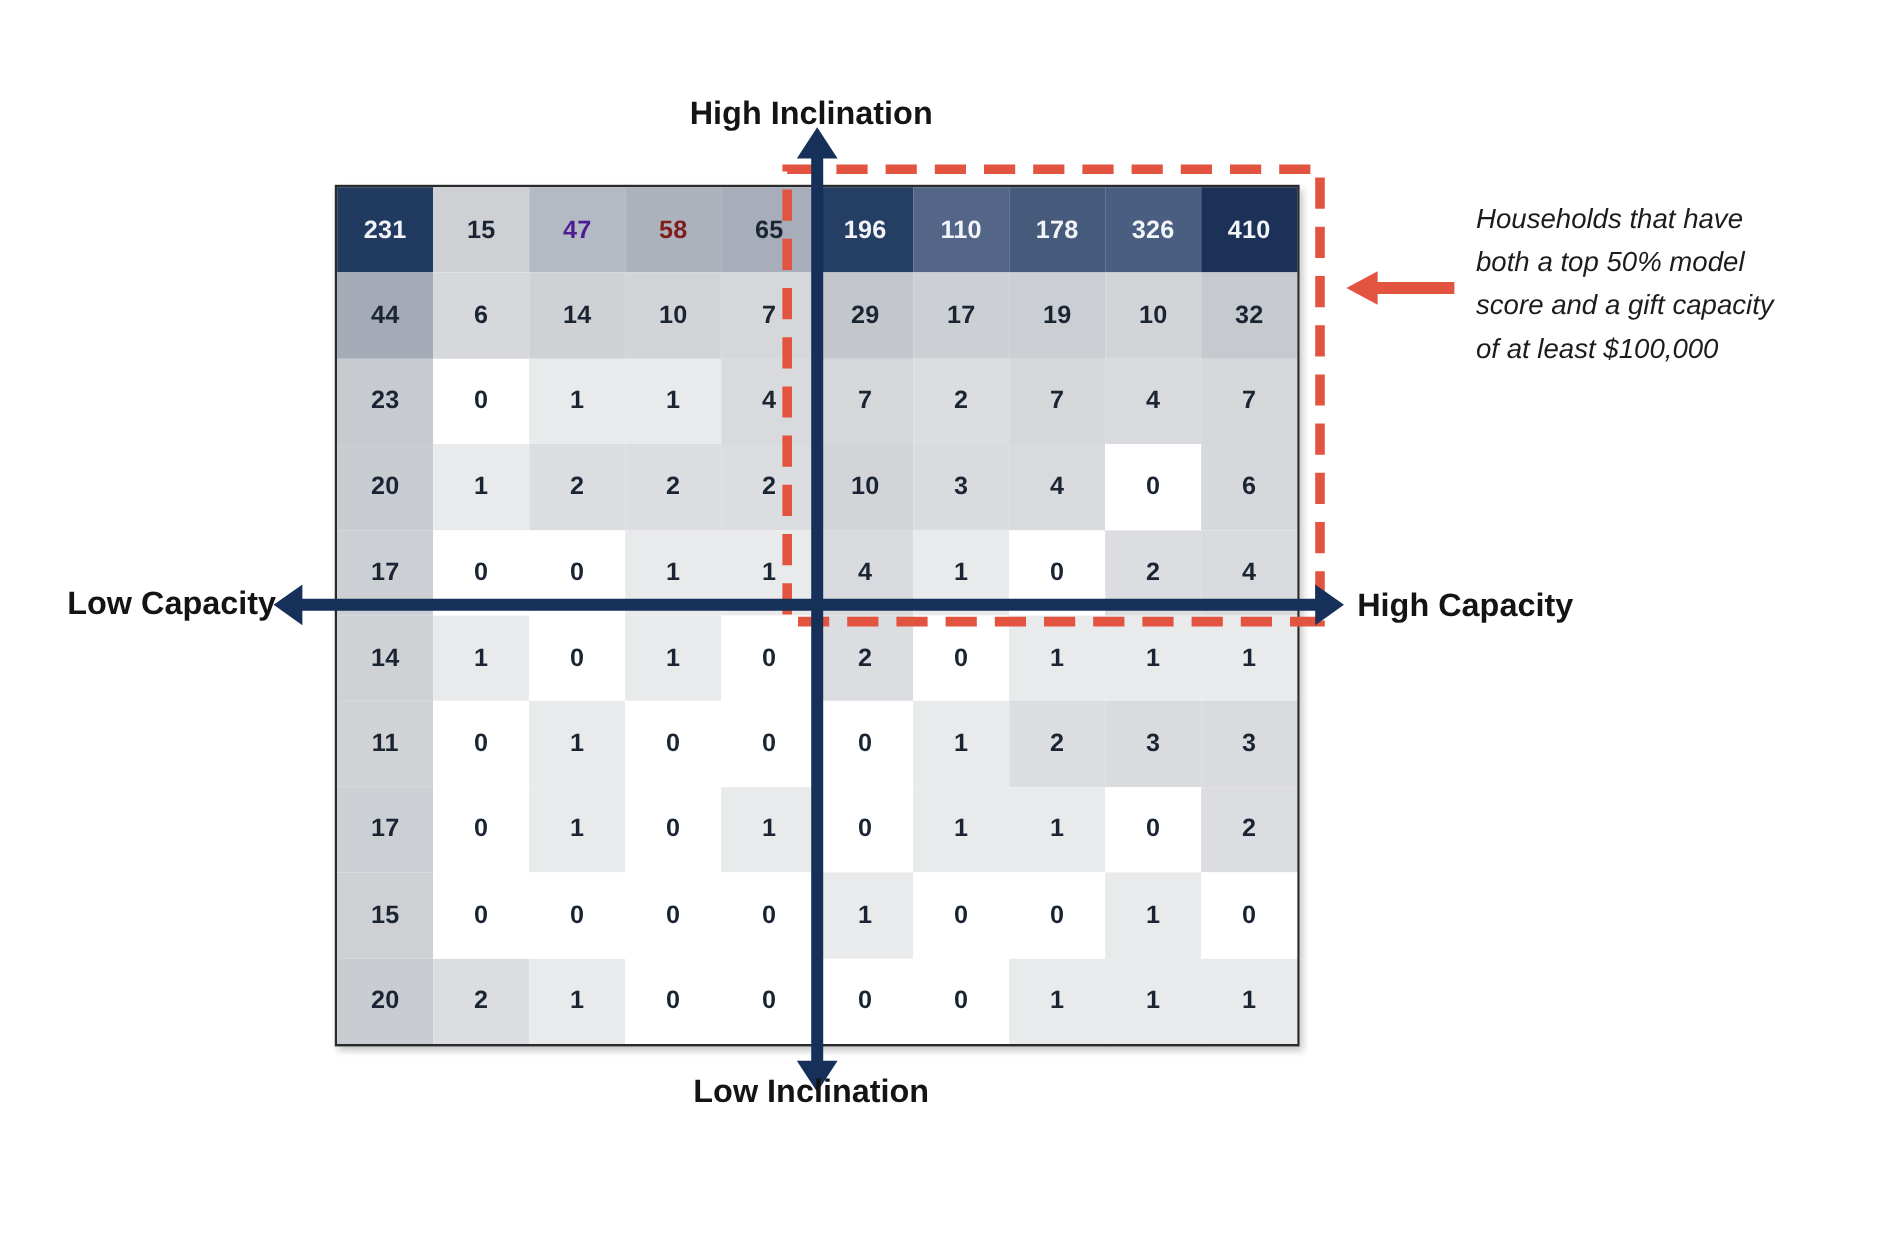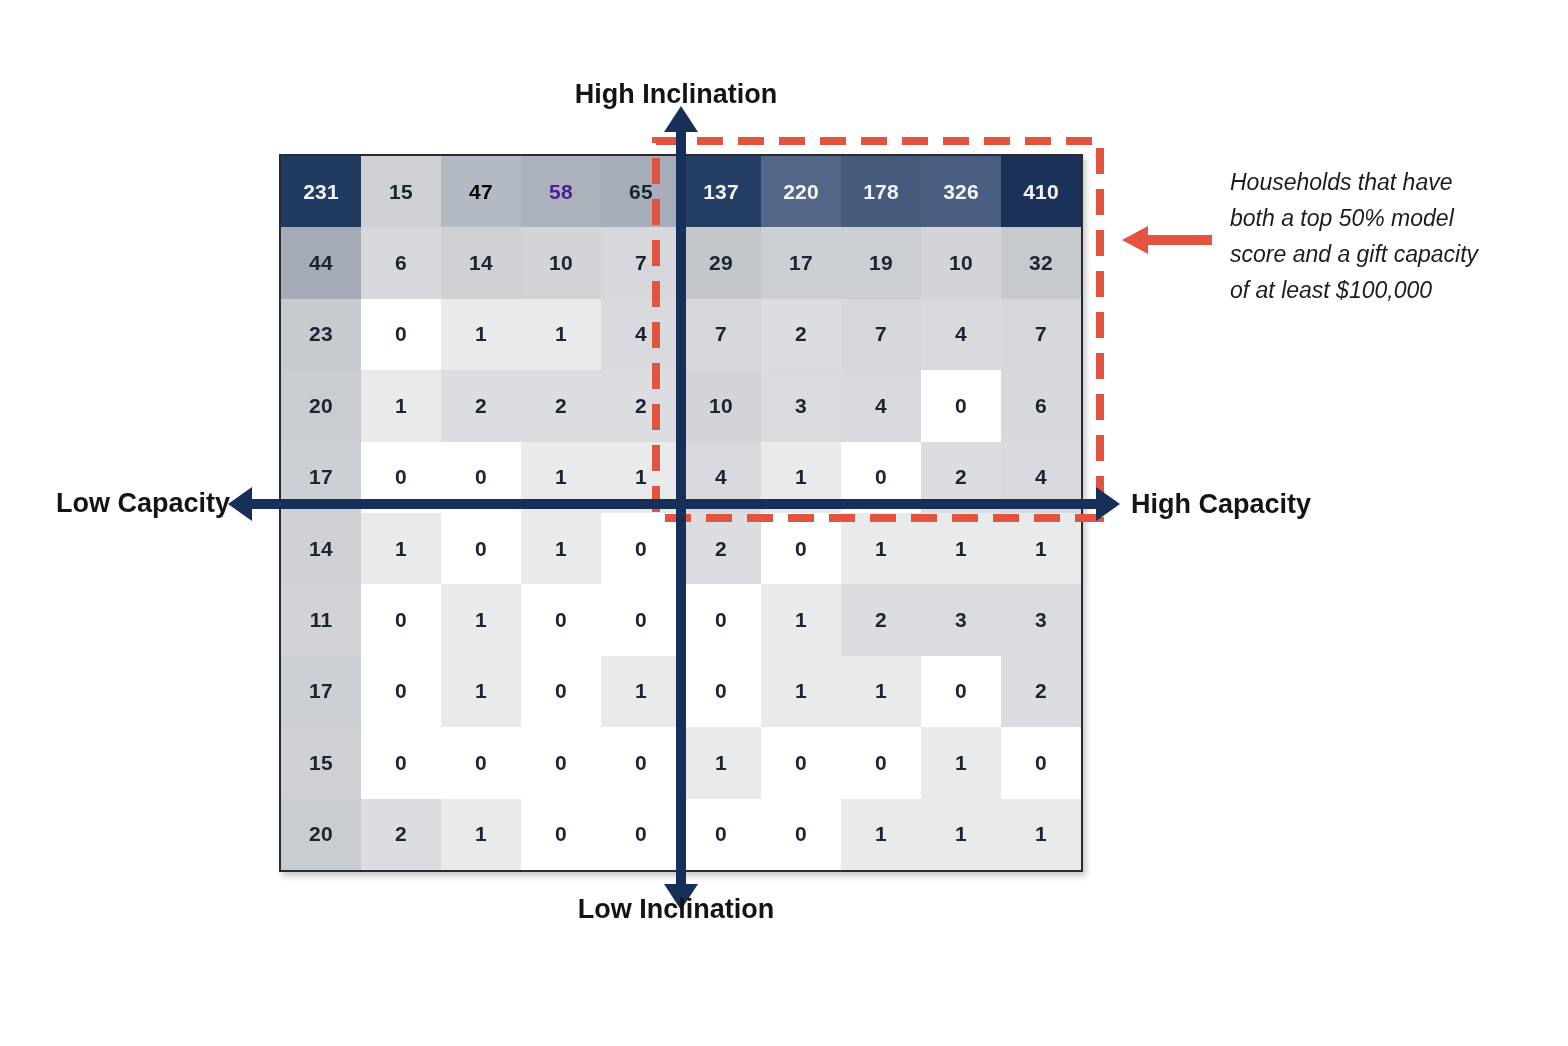--- a/index.html
+++ b/index.html
@@ -42,25 +42,25 @@
   .annotation span{display:block;white-space:nowrap;}
 </style>
 </head>
 <body>
 
 <div class="canvas">
 
   <div class="heatmap">
       <div class="cell" style="background: rgb(32, 58, 96); color: rgb(242, 244, 247);">231</div>
       <div class="cell" style="background: rgb(206, 208, 212); color: rgb(27, 36, 51);">15</div>
-      <div class="cell" style="background: rgb(180, 186, 195); color: #000000;">47</div>
-      <div class="cell" style="background: rgb(172, 178, 188); color: #4c1d95;">58</div>
+      <div class="cell" style="background: rgb(180, 186, 195); color: #4c1d95;">47</div>
+      <div class="cell" style="background: rgb(172, 178, 188); color: #7f1d1d;">58</div>
       <div class="cell" style="background: rgb(168, 174, 185); color: rgb(27, 36, 51);">65</div>
-      <div class="cell" style="background: rgb(37, 62, 99); color: rgb(242, 244, 247);">137</div>
-      <div class="cell" style="background: rgb(84, 102, 135); color: rgb(242, 244, 247);">220</div>
+      <div class="cell" style="background: rgb(37, 62, 99); color: rgb(242, 244, 247);">196</div>
+      <div class="cell" style="background: rgb(84, 102, 135); color: rgb(242, 244, 247);">110</div>
       <div class="cell" style="background: rgb(70, 91, 124); color: rgb(242, 244, 247);">178</div>
       <div class="cell" style="background: rgb(73, 94, 128); color: rgb(242, 244, 247);">326</div>
       <div class="cell" style="background: rgb(28, 49, 88); color: rgb(242, 244, 247);">410</div>
       <div class="cell" style="background: rgb(165, 171, 182); color: rgb(27, 36, 51);">44</div>
       <div class="cell" style="background: rgb(214, 216, 219); color: rgb(27, 36, 51);">6</div>
       <div class="cell" style="background: rgb(207, 209, 213); color: rgb(27, 36, 51);">14</div>
       <div class="cell" style="background: rgb(210, 212, 216); color: rgb(27, 36, 51);">10</div>
       <div class="cell" style="background: rgb(213, 215, 218); color: rgb(27, 36, 51);">7</div>
       <div class="cell" style="background: rgb(195, 199, 204); color: rgb(27, 36, 51);">29</div>
       <div class="cell" style="background: rgb(204, 207, 211); color: rgb(27, 36, 51);">17</div>

